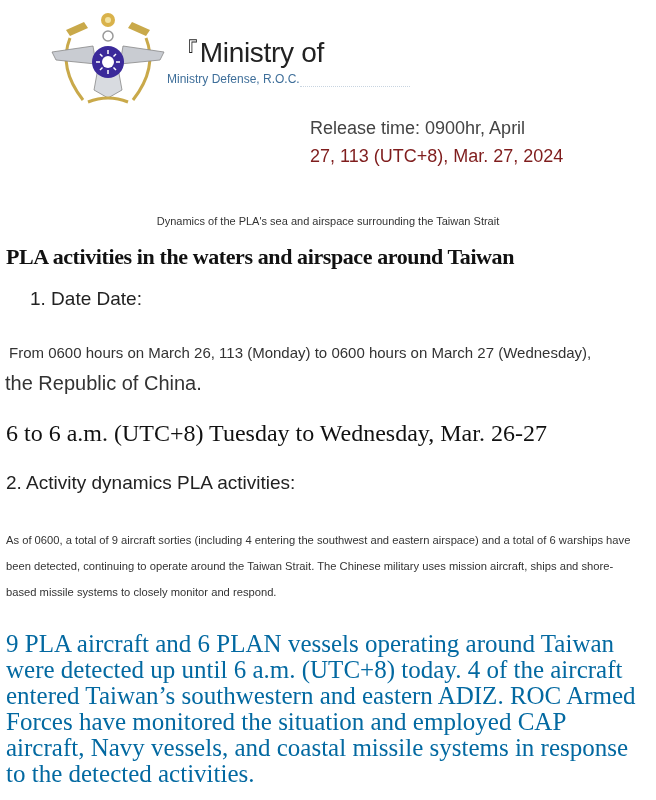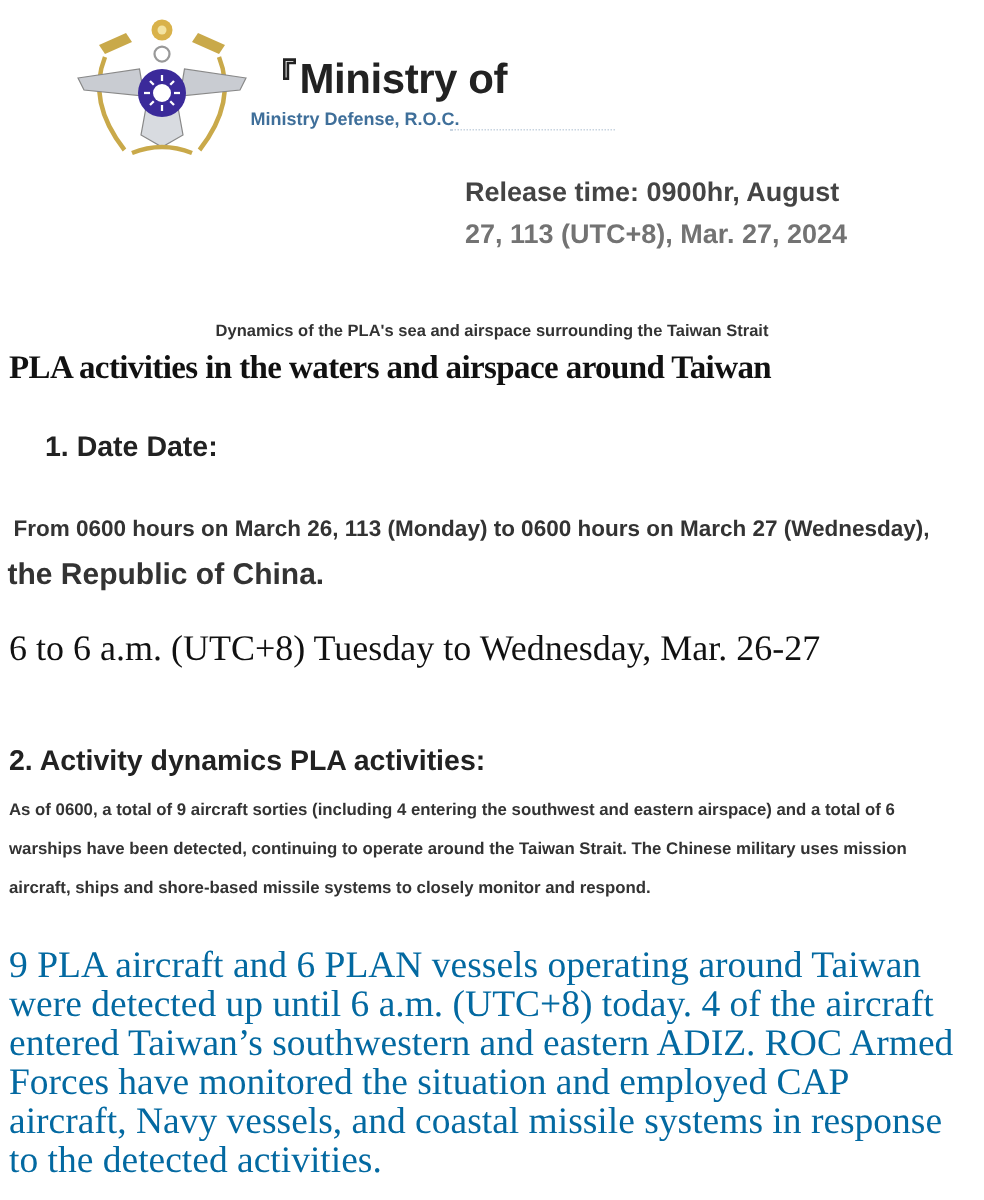--- a/index.html
+++ b/index.html
@@ -1,37 +1,37 @@
 <!DOCTYPE html>
 <html><head>
 <meta charset="utf-8">
 <style>
   html, body { margin:0; padding:0; background:#ffffff; }
   body { width:656px; height:800px; position:relative; overflow:hidden; }
   .abs { position:absolute; }
-  .sans { font-family:"Liberation Sans", "DejaVu Sans", sans-serif;font-weight:bold; }
+  .sans { font-family:"Liberation Sans", "DejaVu Sans", sans-serif; }
   .serif { font-family:"Liberation Serif", "DejaVu Serif", serif; }
 
   #emblem { left:48px; top:8px; width:120px; height:100px; }
   #org-title { left:172px; top:34px; font-size:28px; color:#222; letter-spacing:-0.3px; }
   #org-subtitle { left:167px; top:72px; font-size:12px; color:#3f6f9a; }
   #subtitle-line { left:300px; top:86px; width:110px; border-top:1px dotted #c8d4e0; }
 
   #release-1 { left:310px; top:118px; font-size:18px; color:#444; }
-  #release-2 { left:310px; top:146px; font-size:18px; color:#737373; }
+  #release-2 { left:310px; top:146px; font-size:18px; color:#7f1d1d; }
 
   #kicker { left:0; width:656px; top:215px; text-align:center; font-size:11px; color:#333; }
-  #headline { left:0; width:520px; top:232px; text-align:center; font-size:22px; font-weight:bold; color:#111; letter-spacing:-0.4px; }
+  #headline { left:0; width:520px; top:244px; text-align:center; font-size:22px; font-weight:bold; color:#111; letter-spacing:-0.4px; }
 
   #sec1-heading { left:30px; top:288px; font-size:19px; color:#222; }
   #sec1-zh-1 { left:9px; top:344px; font-size:15px; color:#333; }
   #sec1-zh-2 { left:5px; top:372px; font-size:20px; color:#333; }
   #sec1-en { left:6px; top:420px; font-size:24px; color:#111; }
 
-  #sec2-heading { left:6px; top:472px; font-size:19px; color:#222;margin-top:25px; }
+  #sec2-heading { left:6px; top:472px; font-size:19px; color:#222; }
   #sec2-zh { left:6px; top:527px; width:630px; font-size:11.2px; color:#333; line-height:26px; }
   #sec2-en { left:6px; top:631px; width:640px; font-size:25px; color:#0369a1; line-height:26px; }
 </style>
 </head>
 <body>
 
 <div id="emblem" class="abs">
   <svg width="120" height="100" viewBox="0 0 120 100">
 
     <path d="M22 30 Q10 60 35 92" stroke="#c9a94a" stroke-width="3" fill="none"></path>
@@ -61,21 +61,21 @@
         <line x1="54.5" y1="59.5" x2="52" y2="62"></line>
     </g>
     <path d="M40 94 Q60 86 80 94" stroke="#c9a94a" stroke-width="3" fill="none"></path>
   </svg>
 </div>
 
 <div id="org-title" class="abs sans">『Ministry of</div>
 <div id="org-subtitle" class="abs sans">Ministry Defense, R.O.C.</div>
 <div id="subtitle-line" class="abs"></div>
 
-<div id="release-1" class="abs sans">Release time: 0900hr, August</div>
+<div id="release-1" class="abs sans">Release time: 0900hr, April</div>
 <div id="release-2" class="abs sans">27, 113 (UTC+8), Mar. 27, 2024</div>
 
 <div id="kicker" class="abs sans">Dynamics of the PLA's sea and airspace surrounding the Taiwan Strait</div>
 <div id="headline" class="abs serif">PLA activities in the waters and airspace around Taiwan</div>
 
 <div id="sec1-heading" class="abs sans">1. Date Date:</div>
 <div id="sec1-zh-1" class="abs sans">From 0600 hours on March 26, 113 (Monday) to 0600 hours on March 27 (Wednesday),</div>
 <div id="sec1-zh-2" class="abs sans">the Republic of China.</div>
 <div id="sec1-en" class="abs serif">6 to 6 a.m. (UTC+8) Tuesday  to Wednesday,  Mar. 26-27</div>
 

